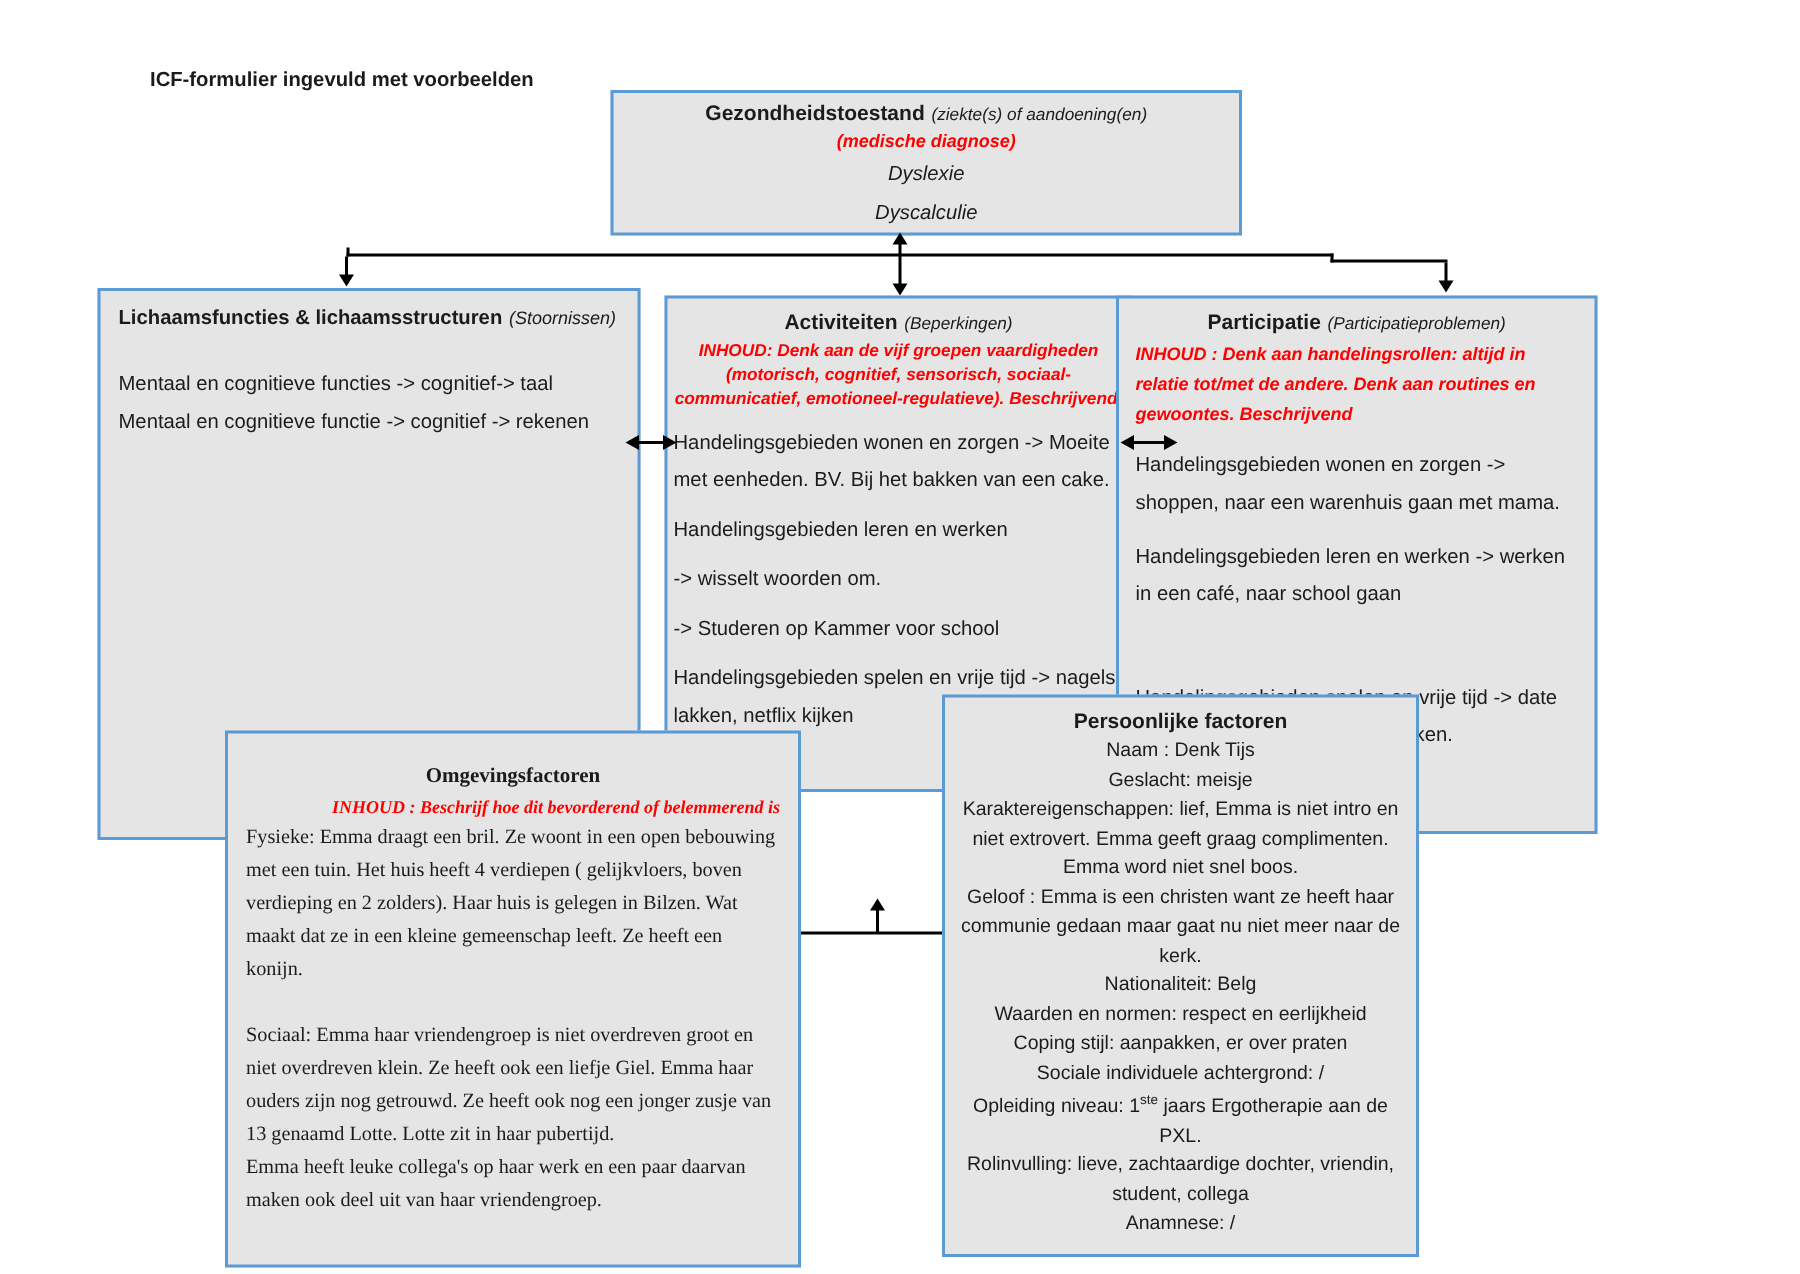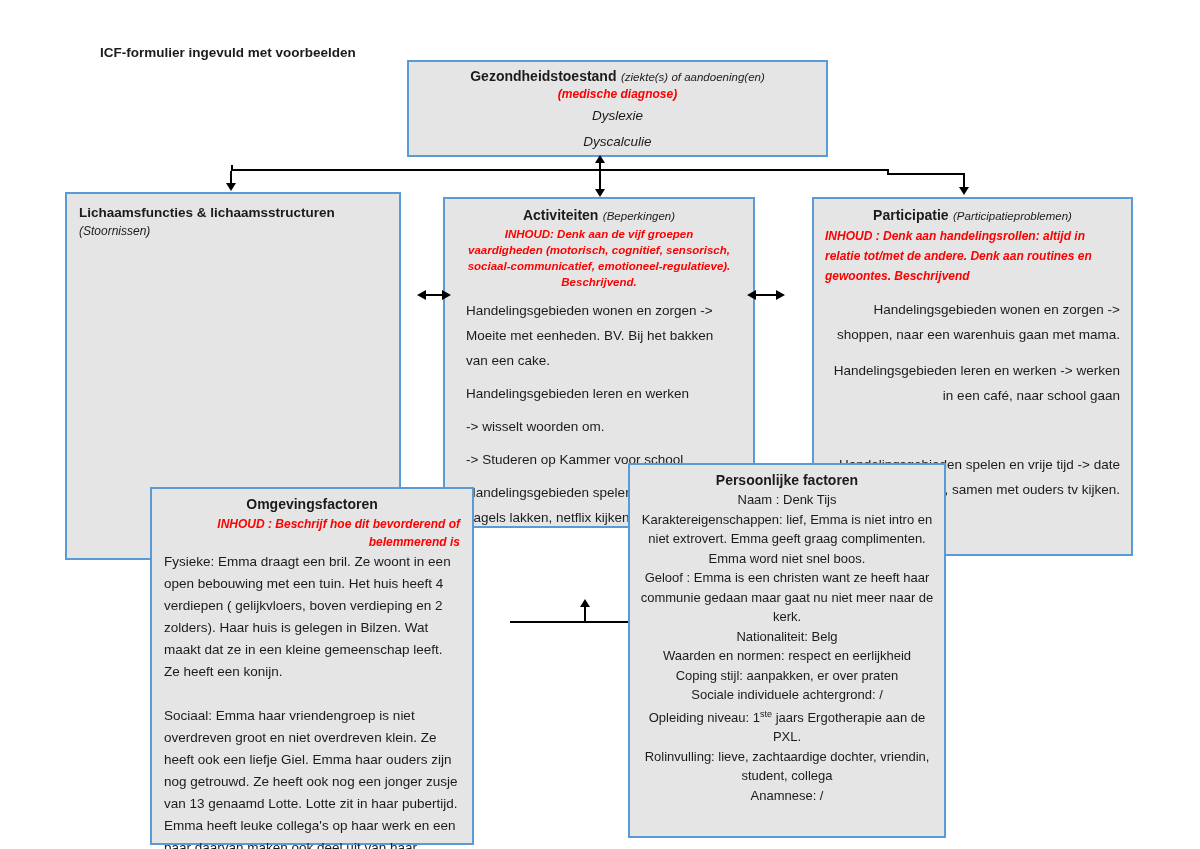--- a/index.html
+++ b/index.html
@@ -10,31 +10,31 @@
   
   .hdr{font-weight:bold;font-size:14px;}
   .hdr-sub{font-weight:normal;font-style:italic;font-size:11.5px;}
   .center{text-align:center;}
   .note{color:#ff0000;font-style:italic;font-weight:bold;}
   
   .health{left:407px;top:60px;width:421px;height:97px;padding:5px 8px;text-align:center;}
   .health .note{font-size:12px;line-height:18px;}
   .health .diag{font-style:italic;font-size:13.5px;line-height:26px;}
   
-  .bodyfn{left:65px;top:192px;width:336px;height:368px;padding:9px 12px;z-index:1;}
+  .bodyfn{left:65px;top:192px;width:362px;height:368px;padding:9px 12px;z-index:1;}
   .bodyfn .content{margin-top:22px;font-size:13.5px;line-height:25px;}
-  .activ{left:443px;top:197px;width:312px;height:331px;padding:7px 21px;z-index:1;}
+  .activ{left:443px;top:197px;width:312px;height:331px;padding:7px 4px;z-index:1;}
   .activ .note{font-size:11.5px;line-height:16px;font-weight:bold;margin-top:2px;}
   .activ p{font-size:13.5px;line-height:25px;margin:8px 0 0 0;}
-  .partic{left:812px;top:197px;width:321px;height:359px;padding:7px 11px;z-index:1;}
+  .partic{left:744px;top:197px;width:321px;height:359px;padding:7px 11px;z-index:1;}
   .partic .note{font-size:12px;line-height:20px;margin-top:2px;}
-  .partic p{font-size:13.5px;line-height:25px;margin:11px 0 0 0;text-align:right;}
+  .partic p{font-size:13.5px;line-height:25px;margin:11px 0 0 0;}
   .partic p.gap{margin-top:44px;}
   
-  .envir{left:150px;top:487px;width:324px;height:358px;padding:4px 12px;z-index:5;}
+  .envir{left:150px;top:487px;width:384px;height:358px;padding:18px 12px;z-index:5;font-family:Liberation Serif, serif;}
   .envir .note{font-size:12px;line-height:18px;text-align:right;}
   .envir p{font-size:13.5px;line-height:22px;margin:0;}
   .envir p.sp{margin-top:22px;}
   .personal{left:628px;top:463px;width:318px;height:375px;padding:5px 10px;text-align:center;z-index:5;}
   .personal .hdr{line-height:20px;}
   .personal div.pl{font-size:13px;line-height:19.5px;}
   sup{font-size:9px;}
   
   .ln{position:absolute;background:#000;}
   .tri{position:absolute;width:0;height:0;}
@@ -75,20 +75,24 @@
   <div class="tri tri-down" style="left:226px;top:183px;"></div>
 
   <div class="ln" style="left:963px;top:175px;width:2px;height:13px;"></div>
   <div class="tri tri-down" style="left:959px;top:187px;"></div>
 
   <div class="box bodyfn">
     <div>
       <span class="hdr" style="font-size:13.5px;">Lichaamsfuncties &amp; lichaamsstructuren</span>
       <span class="hdr-sub" style="font-size:12px;">(Stoornissen)</span>
     </div>
+    <div class="content">
+      <div>Mentaal en cognitieve functies -&gt; cognitief-&gt; taal</div>
+      <div>Mentaal en cognitieve functie -&gt; cognitief -&gt; rekenen</div>
+    </div>
   </div>
 
   <div class="box activ">
     <div class="center">
       <span class="hdr">Activiteiten</span>
       <span class="hdr-sub">(Beperkingen)</span>
     </div>
     <div class="note center">INHOUD: Denk aan de vijf groepen vaardigheden (motorisch, cognitief, sensorisch, sociaal-communicatief, emotioneel-regulatieve). Beschrijvend.</div>
     <p>Handelingsgebieden wonen en zorgen -&gt; Moeite met eenheden. BV. Bij het bakken van een cake.</p>
     <p>Handelingsgebieden leren en werken</p>
@@ -125,20 +129,21 @@
     <div class="note">INHOUD : Beschrijf hoe dit bevorderend of belemmerend is</div>
     <p>Fysieke: Emma draagt een bril. Ze woont in een open bebouwing met een tuin. Het huis heeft 4 verdiepen ( gelijkvloers, boven verdieping en 2 zolders). Haar huis is gelegen in Bilzen. Wat maakt dat ze in een kleine gemeenschap leeft.  Ze heeft een konijn.</p>
     <p class="sp">Sociaal: Emma haar vriendengroep is niet overdreven groot en niet overdreven klein. Ze heeft ook een liefje Giel. Emma haar ouders zijn nog getrouwd. Ze heeft ook nog een jonger zusje van 13 genaamd Lotte. Lotte zit in haar pubertijd.</p>
     <p>Emma heeft leuke collega's op haar werk en een paar daarvan maken ook deel uit van haar vriendengroep.</p>
 
   </div>
 
   <div class="box personal">
     <div class="hdr">Persoonlijke factoren</div>
     <div class="pl">Naam : Denk Tijs</div>
+    <div class="pl">Geslacht: meisje</div>
     <div class="pl">Karaktereigenschappen: lief, Emma is niet intro en niet extrovert. Emma geeft graag complimenten. Emma word niet snel boos.</div>
     <div class="pl">Geloof : Emma is een christen want ze heeft haar communie gedaan maar gaat nu niet meer naar de kerk.</div>
     <div class="pl">Nationaliteit: Belg</div>
     <div class="pl">Waarden en normen: respect en eerlijkheid</div>
     <div class="pl">Coping stijl: aanpakken, er over praten</div>
     <div class="pl">Sociale individuele achtergrond: /</div>
     <div class="pl"><span>Opleiding niveau: 1</span><sup>ste</sup><span> jaars Ergotherapie aan de PXL.</span></div>
     <div class="pl">Rolinvulling: lieve, zachtaardige dochter, vriendin, student, collega</div>
     <div class="pl">Anamnese: /</div>
   </div>

